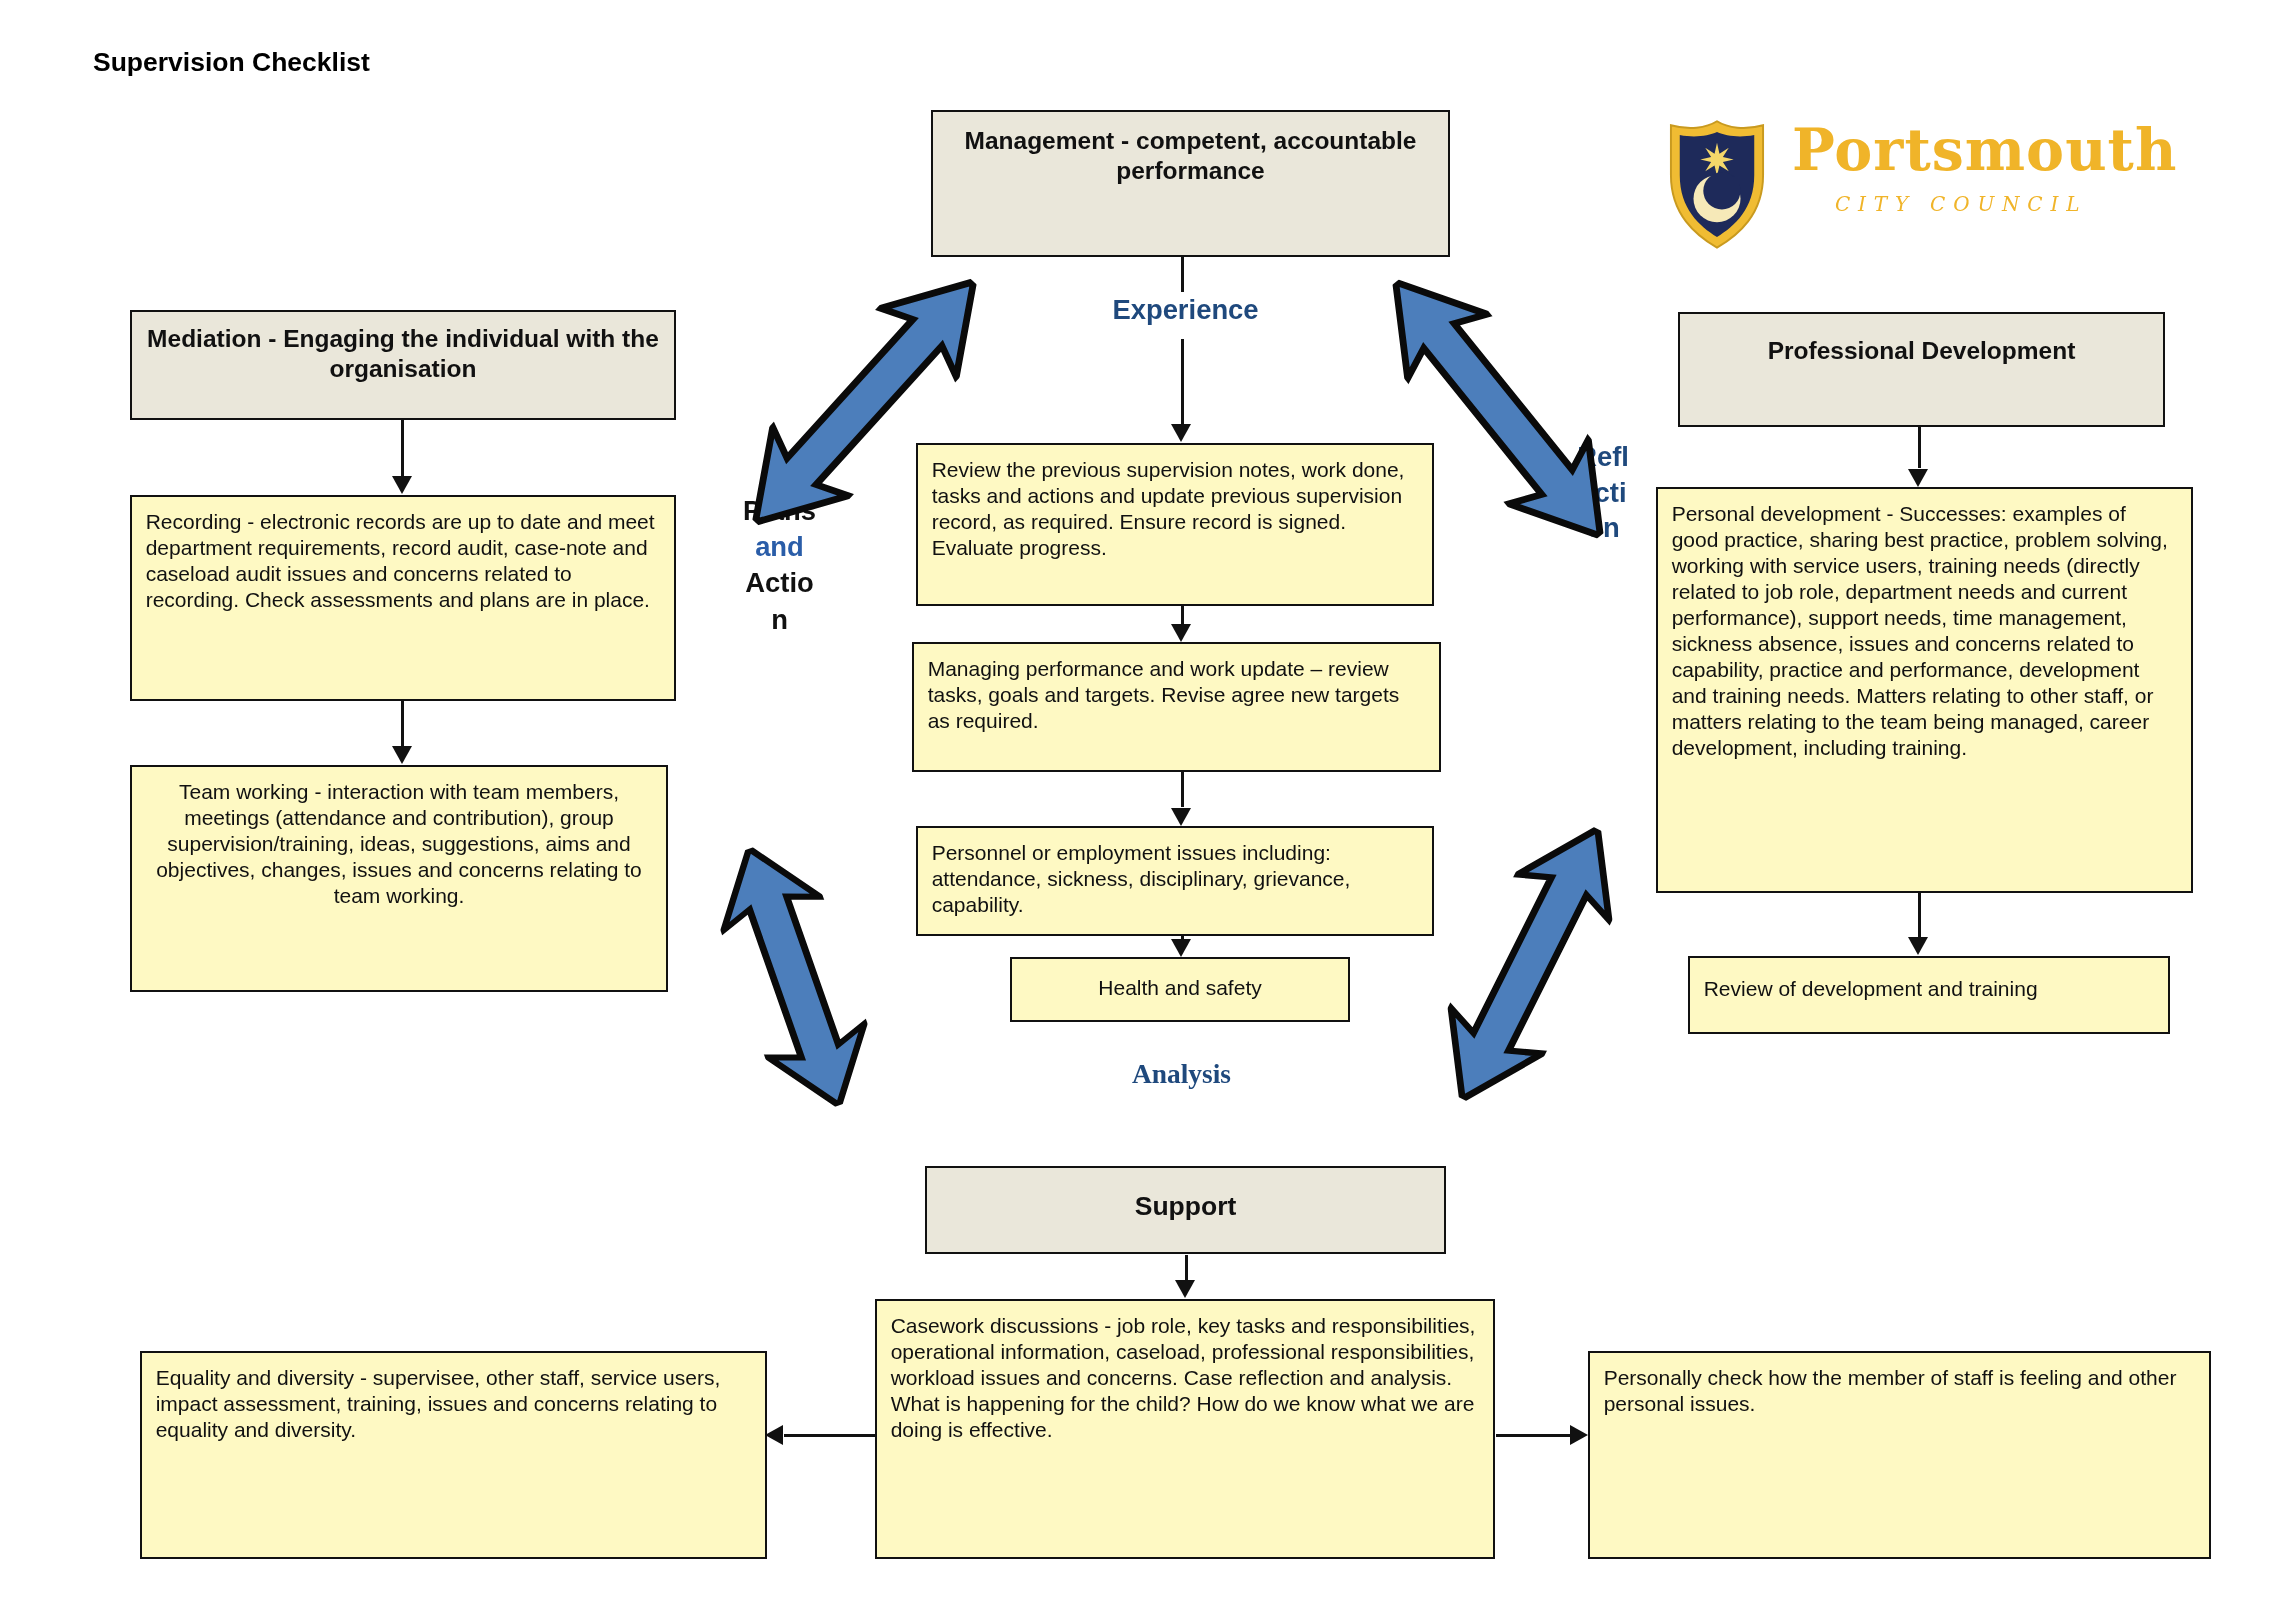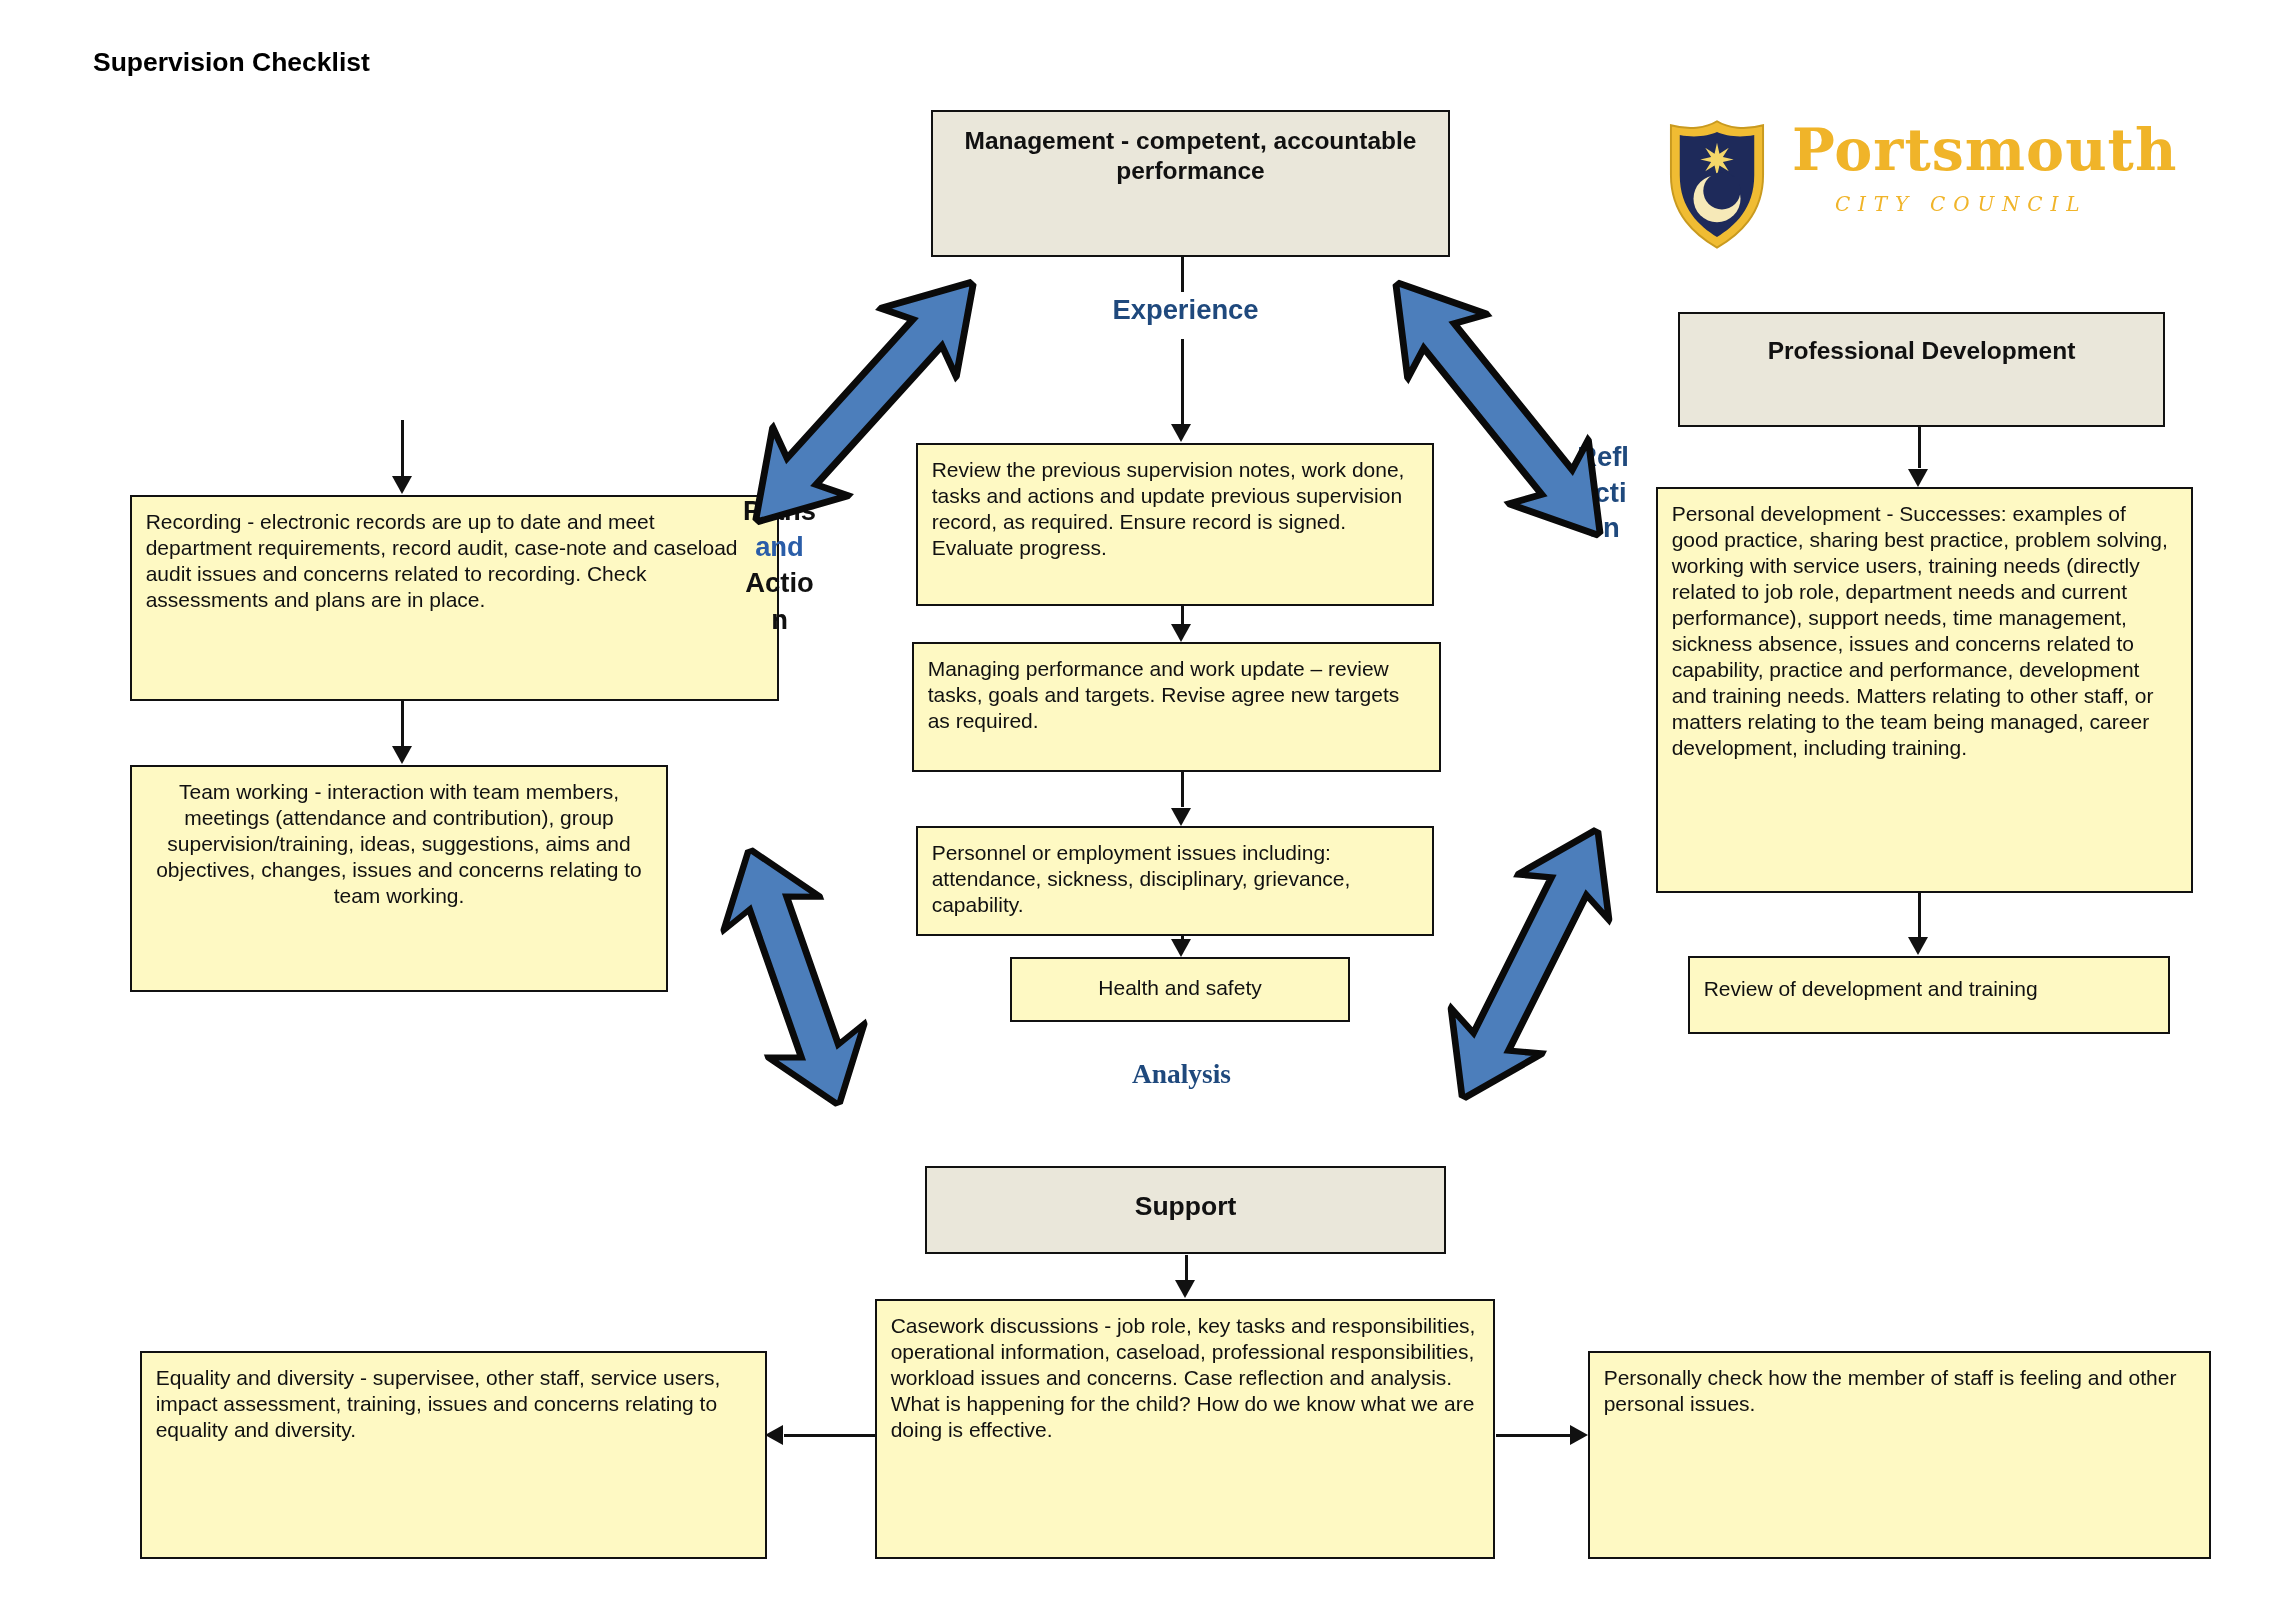--- a/index.html
+++ b/index.html
@@ -61,20 +61,21 @@
       <path d="M50 14 C59 18 73 20 88 17 L88 58 C88 92 68 110 50 121 C32 110 12 92 12 58 L12 17 C27 20 41 18 50 14 Z" fill="#1E2A5A"></path>
       <polygon points="50,25 52.5,36 62,30 56,39.5 67,42 56,44.5 62,54 52.5,48 50,59 47.5,48 38,54 44,44.5 33,42 44,39.5 38,30 47.5,36" fill="#F4D76A"></polygon>
       <circle cx="50" cy="82" r="24" fill="#F6E9B8"></circle>
       <circle cx="55" cy="74" r="19" fill="#1E2A5A"></circle>
     </svg>
   </div>
   <div class="logo-word" style="left:1792px;top:116px;">Portsmouth</div>
   <div class="logo-sub" style="left:1797px;top:192px;">CITY COUNCIL</div>
 
   <div class="box beige" style="left:931px;top:110px;width:519px;height:147px;">Management - competent, accountable performance</div>
+  <div class="box beige" style="left:130px;top:310px;width:546px;height:110px;padding-top:11.8px;">Mediation - Engaging the individual with the organisation</div>
   <div class="box beige" style="left:1678px;top:312px;width:487px;height:115px;padding-top:21.6px;">Professional Development</div>
   <div class="box beige" style="left:925px;top:1166px;width:521px;height:88px;font-size:26.5px;padding-top:21.6px;">Support</div>
 
   <div class="cycle-label" style="left:1063px;top:292px;width:245px;">Experience</div>
   <div class="cycle-label" style="left:1054px;top:1057px;width:255px;font-family:Liberation Serif, serif;">Analysis</div>
   <div class="cycle-label plans-label" style="left:718px;top:493px;width:123px;color:#111;">
     <span>Plans</span><br>
     <span class="blue">and</span><br>
     <span>Actio</span><br>
     <span>n</span>
@@ -84,21 +85,21 @@
     <span>ecti</span><br>
     <span>on</span>
   </div>
 
   <div class="box" style="left:916px;top:443px;width:518px;height:163px;">Review the previous supervision notes, work done, tasks and actions and update previous supervision record, as required. Ensure record is signed. Evaluate progress.</div>
   <div class="box" style="left:912px;top:642px;width:529px;height:130px;">Managing performance and work update – review  tasks, goals and targets. Revise agree new  targets as required.</div>
   <div class="box" style="left:916px;top:826px;width:518px;height:110px;">Personnel or employment issues including: attendance, sickness, disciplinary, grievance, capability.</div>
   <div class="box center-text" style="left:1010px;top:957px;width:340px;height:65px;padding-top:15.7px;">Health and safety</div>
   <div class="box" style="left:875px;top:1299px;width:620px;height:260px;">Casework discussions - job role, key tasks and responsibilities, operational information, caseload, professional responsibilities, workload issues and concerns. Case reflection and analysis. What is happening for the child? How  do we know  what we are doing is effective.</div>
 
-  <div class="box" style="left:130px;top:495px;width:649px;height:206px;">Recording - electronic records are up to date and meet department requirements, record audit, case-note and caseload audit issues and concerns related to recording. Check assessments and plans are in place.</div>
+  <div class="box" style="left:130px;top:495px;width:546px;height:206px;">Recording - electronic records are up to date and meet department requirements, record audit, case-note and caseload audit issues and concerns related to recording. Check assessments and plans are in place.</div>
   <div class="box" style="left:130px;top:765px;width:538px;height:227px;text-align:center;">Team working - interaction with team members, meetings (attendance and contribution), group supervision/training, ideas, suggestions, aims and objectives, changes, issues and concerns relating to team working.</div>
   <div class="box" style="left:140px;top:1351px;width:627px;height:208px;">Equality and diversity - supervisee, other staff, service users, impact assessment, training, issues and concerns relating to equality and diversity.</div>
 
   <div class="box" style="left:1656px;top:487px;width:537px;height:406px;">Personal development - Successes: examples of good practice, sharing best practice, problem solving, working with service users, training needs (directly related to job role, department needs and current performance), support needs, time management, sickness absence, issues and concerns related to capability, practice and performance, development and training needs. Matters relating to other staff, or matters relating to the team being managed, career development, including training.</div>
   <div class="box" style="left:1688px;top:956px;width:482px;height:78px;padding-top:17.6px;">Review  of  development and training</div>
   <div class="box" style="left:1588px;top:1351px;width:623px;height:208px;">Personally check how  the member of  staff is feeling and other personal issues.</div>
 
   <div class="vline" style="left:1181px;top:257px;height:35px;"></div>
   <div class="vline" style="left:1181px;top:339px;height:85px;"></div>
   <div class="ah down" style="left:1171px;top:424px;"></div>

